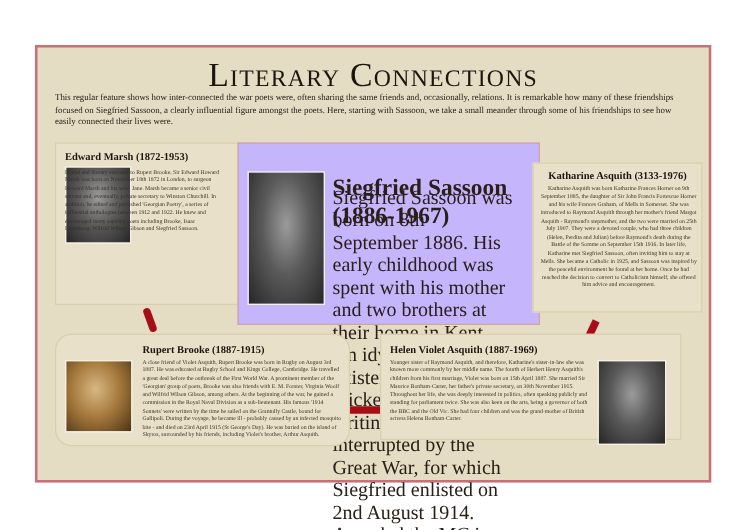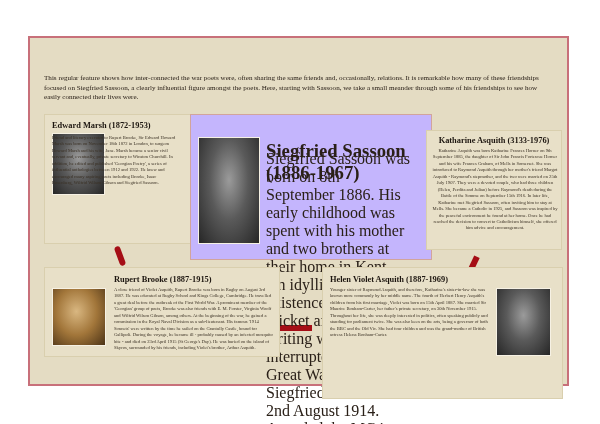--- a/index.html
+++ b/index.html
@@ -13,20 +13,21 @@
   .photo{position:absolute;border:1.5px solid #f6f1e4;box-sizing:border-box;}
   .bw{background:radial-gradient(ellipse at 50% 40%,#9b9b9b 0%,#5a5a5a 45%,#262626 100%);}
   .sepia{background:radial-gradient(ellipse at 45% 40%,#d9b781 0%,#a2763a 50%,#4c3316 100%);}
   .arc{position:absolute;background:#a50e16;}
   .sassoon{position:absolute;left:160px;top:76px;width:242px;height:146px;background:#c4b5fd;border:1.5px solid #d2a49c;box-sizing:border-box;}
 </style>
 </head>
 <body>
 
 <div class="panel">
+  <div class="title">Literary Connections</div>
   <div class="intro">This regular feature shows how inter-connected the war poets were, often sharing the same friends and, occasionally, relations. It is remarkable how many of these friendships focused on Siegfried Sassoon, a clearly influential figure amongst the poets. Here, starting with Sassoon, we take a small meander through some of his friendships to see how easily connected their lives were.</div>
 
   <div class="arc" style="left:150px;top:123px;width:10px;height:8px;transform:skewY(-20deg);"></div>
   <div class="arc" style="left:386px;top:120px;width:10px;height:8px;transform:skewY(20deg);"></div>
   <div class="arc" style="left:87px;top:208px;width:6px;height:20px;transform:rotate(-20deg);border-radius:3px;"></div>
   <div class="arc" style="left:441px;top:218px;width:6px;height:14px;transform:rotate(25deg);"></div>
   <div class="arc" style="left:250px;top:287px;width:32px;height:6px;"></div>
 
   <div class="card" style="left:14px;top:76px;width:160px;height:130px;">
     <h3 style="position:absolute;left:7px;top:6px;">Edward Marsh (1872-1953)</h3>
@@ -38,24 +39,24 @@
     <h3 style="position:absolute;left:75px;top:6px;">Siegfried Sassoon (1886-1967)</h3>
     <div class="photo bw" style="left:7px;top:22px;width:62px;height:107px;"></div>
     <p style="position:absolute;left:75px;top:19px;width:144px;">Siegfried Sassoon was born on 8th September 1886. His early childhood was spent with his mother and two brothers at their home in Kent. An idyllic country existence of hunting, cricket and poetry writing was interrupted by the Great War, for which Siegfried enlisted on 2nd August 1914. Awarded the MC in 1916, Sassoon proved to be a courageous and popular officer, who, having witnessed so much slaughter, became disillusioned and wrote his infamous Declaration, which was published in The Times. This resulted in him being sent to Craiglockhart Military Hospital in Edinburgh, where he met Wilfred Owen. Eventually, Sassoon returned to the front, where he was wounded in the head, thus ending his war. In 1933 he married Hester Gatty. Their son, George, was born in 1936, although the couple separated before the boy's tenth birthday. Sassoon lived, for the rest of his life, at Heytesbury House in Wiltshire, converting to Catholicism in 1957. He died on 1st September 1967.</p>
   </div>
 
   <div class="card" style="left:396px;top:92px;width:136px;height:120px;text-align:center;">
     <h3 style="position:absolute;left:0;width:100%;top:5px;">Katharine Asquith (3133-1976)</h3>
     <p style="position:absolute;left:5px;top:17px;width:126px;">Katharine Asquith was born Katharine Frances Horner on 9th September 1885, the daughter of Sir John Francis Fortescue Horner and his wife Frances Graham, of Mells in Somerset. She was introduced to Raymond Asquith through her mother's friend Margot Asquith - Raymond's stepmother, and the two were married on 25th July 1907. They were a devoted couple, who had three children (Helen, Perdita and Julian) before Raymond's death during the Battle of the Somme on September 15th 1916. In later life, Katharine met Siegfried Sassoon, often inviting him to stay at Mells. She became a Catholic in 1925, and Sassoon was inspired by the peaceful environment he found at her home. Once he had reached the decision to convert to Catholicism himself, she offered him advice and encouragement.</p>
   </div>
 
-  <div class="card" style="left:14px;top:229px;width:236px;height:90px;">
+  <div class="card" style="left:14px;top:229px;width:236px;height:90px;border-radius:13px;">
     <h3 style="position:absolute;left:69px;top:7px;">Rupert Brooke (1887-1915)</h3>
     <div class="photo sepia" style="left:7px;top:20px;width:54px;height:58px;"></div>
     <p style="position:absolute;left:69px;top:19px;width:160px;">A close friend of Violet Asquith, Rupert Brooke was born in Rugby on August 3rd 1887. He was educated at Rugby School and Kings College, Cambridge. He travelled a great deal before the outbreak of the First World War. A prominent member of the 'Georgian' group of poets, Brooke was also friends with E. M. Forster, Virginia Woolf and Wilfrid Wilson Gibson, among others. At the beginning of the war, he gained a commission in the Royal Naval Division as a sub-lieutenant. His famous '1914 Sonnets' were written by the time he sailed on the Grantully Castle, bound for Gallipoli. During the voyage, he became ill - probably caused by an infected mosquito bite - and died on 23rd April 1915 (St George's Day). He was buried on the island of Skyros, surrounded by his friends, including Violet's brother, Arthur Asquith.</p>
   </div>
 
-  <div class="card" style="left:292px;top:229px;width:241px;height:132px;">
+  <div class="card" style="left:274px;top:229px;width:241px;height:85px;">
     <h3 style="position:absolute;left:7px;top:7px;">Helen Violet Asquith (1887-1969)</h3>
     <p style="position:absolute;left:7px;top:19px;width:160px;">Younger sister of Raymond Asquith, and therefore, Katharine's sister-in-law she was known more commonly by her middle name. The fourth of Herbert Henry Asquith's children from his first marriage, Violet was born on 15th April 1887. She married Sir Maurice Bonham-Carter, her father's private secretary, on 30th November 1915. Throughout her life, she was deeply interested in politics, often speaking publicly and standing for parliament twice. She was also keen on the arts, being a governor of both the BBC and the Old Vic. She had four children and was the grand-mother of British actress Helena Bonham-Carter.</p>
     <div class="photo bw" style="left:173px;top:20px;width:55px;height:68px;"></div>
   </div>
 </div>
 
 </body></html>

